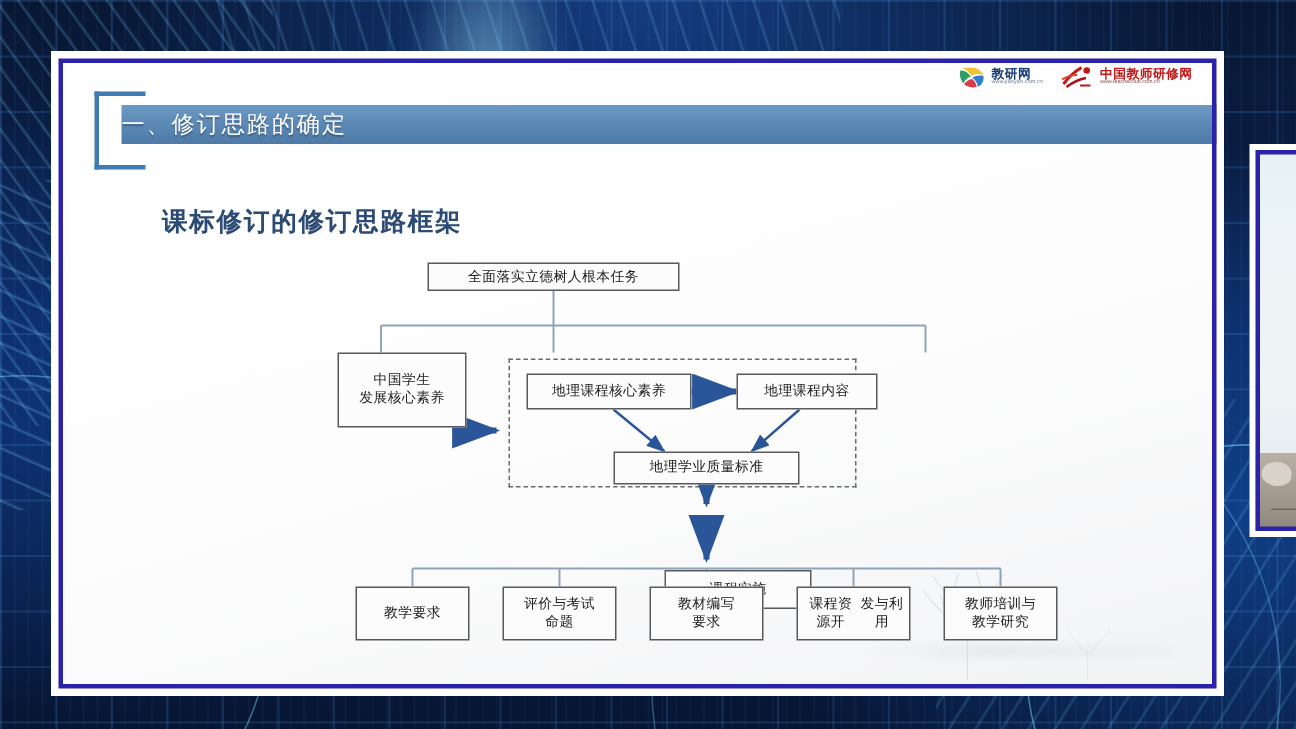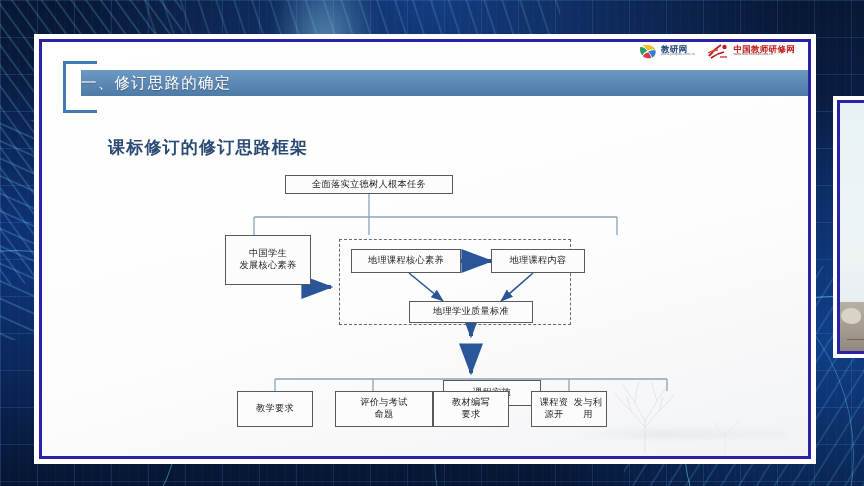--- a/index.html
+++ b/index.html
@@ -367,35 +367,39 @@
         <div class="node" style="left:312px; top:210px; width:110px; height:24px;">地理课程核心素养</div>
 
         <div class="node" style="left:452px; top:210px; width:94px; height:24px;">地理课程内容</div>
 
         <div class="node" style="left:370px; top:262px; width:124px; height:22px;">地理学业质量标准</div>
 
         <div class="node" style="left:404px; top:297px; width:98px; height:26px;margin-top:44px;">课程实施</div>
 
         <div class="node" style="left:198px; top:352px; width:76px; height:36px;">教学要求</div>
 
-        <div class="node" style="left:296px; top:352px; width:98px; height:36px; flex-direction:column;">
+        <div class="node" style="left:296px; top:352px; width:76px; height:36px; flex-direction:column;">
           <span>评价与考试</span>
           <span>命题</span>
         </div>
 
         <div class="node" style="left:394px; top:352px; width:76px; height:36px; flex-direction:column;">
           <span>教材编写</span>
           <span>要求</span>
         </div>
 
         <div class="node" style="left:492px; top:352px; width:76px; height:36px; flex-direction:row;">
           <span>课程资源开</span>
           <span>发与利用</span>
         </div>
 
+        <div class="node" style="left:590px; top:352px; width:76px; height:36px; flex-direction:column;">
+          <span>教师培训与</span>
+          <span>教学研究</span>
+        </div>
 
       </div>
     </div>
   </div>
 
   <div id="side-panel">
     <div id="side-inner">
       <div class="side-photo">
         <div class="blob"></div>
         <div class="wire"></div>

